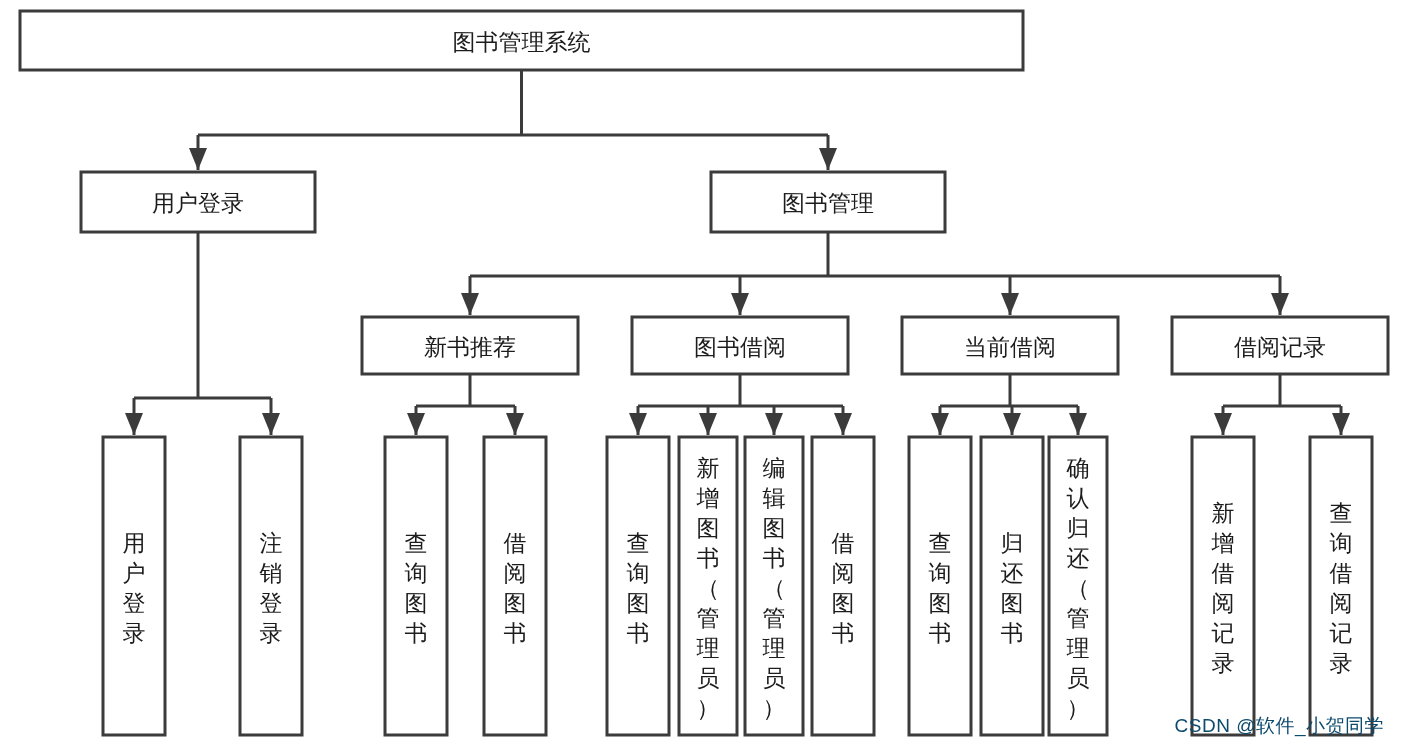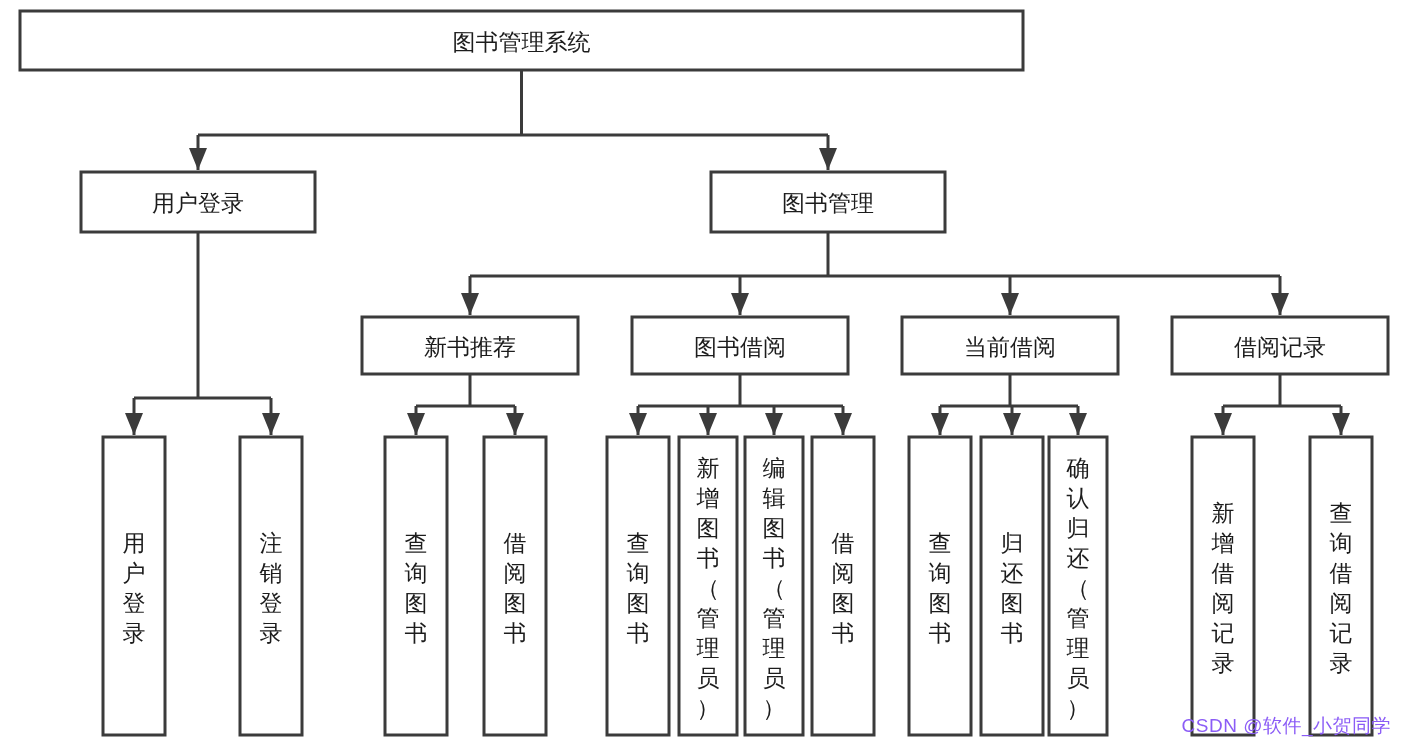--- a/index.html
+++ b/index.html
@@ -48,25 +48,25 @@
     dominant-baseline: central;
   }
   .node-label-v {
     font-family: "Liberation Sans", "DejaVu Sans", sans-serif;
     font-size: 23px;
     fill: #1c1c1c;
     text-anchor: middle;
   }
   .watermark {
     position: absolute;
-    right: 14px;
+    right: 21px;
     bottom: 8px;
     font-family: "Liberation Sans", "DejaVu Sans", sans-serif;
     font-size: 19px;
-    color: #8b5cf6;
+    color: #0c4a6e;
     letter-spacing: 0.5px;
     white-space: nowrap;
     pointer-events: none;
   }
 </style>
 </head>
 <body>
 
 <div id="diagram-root">
 

